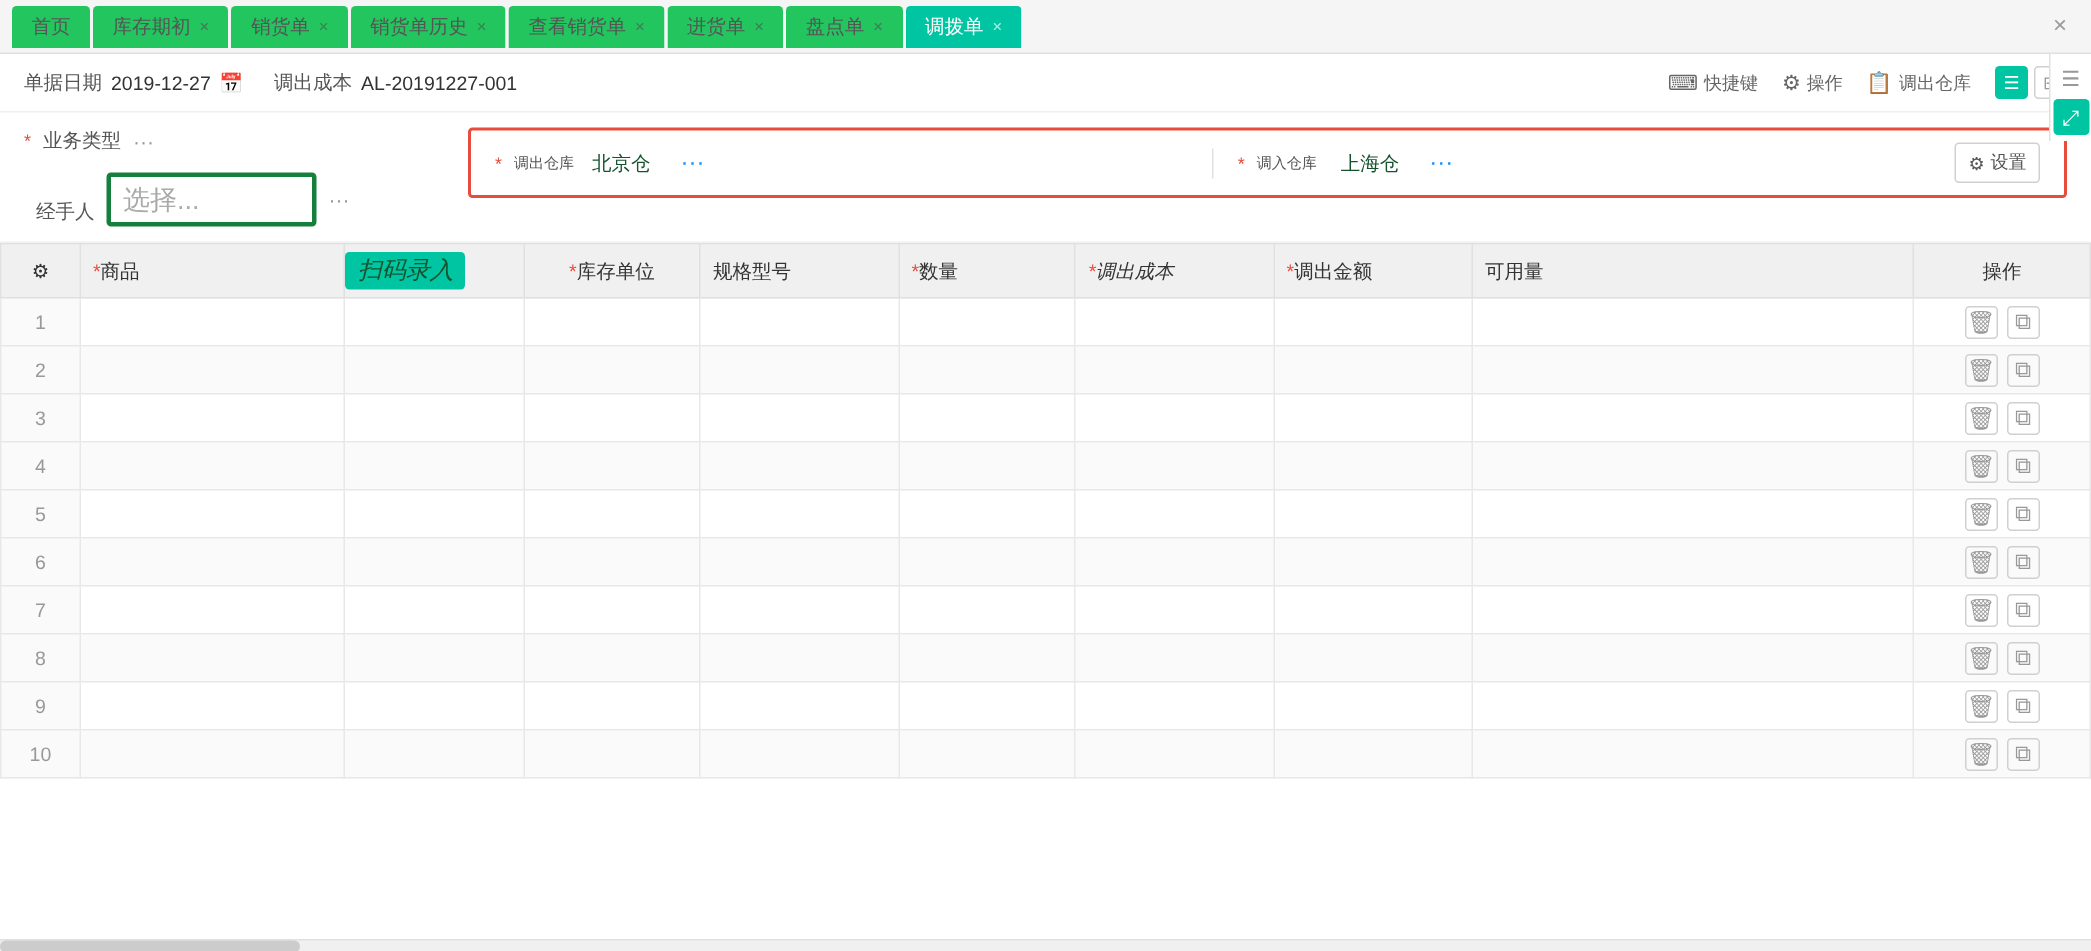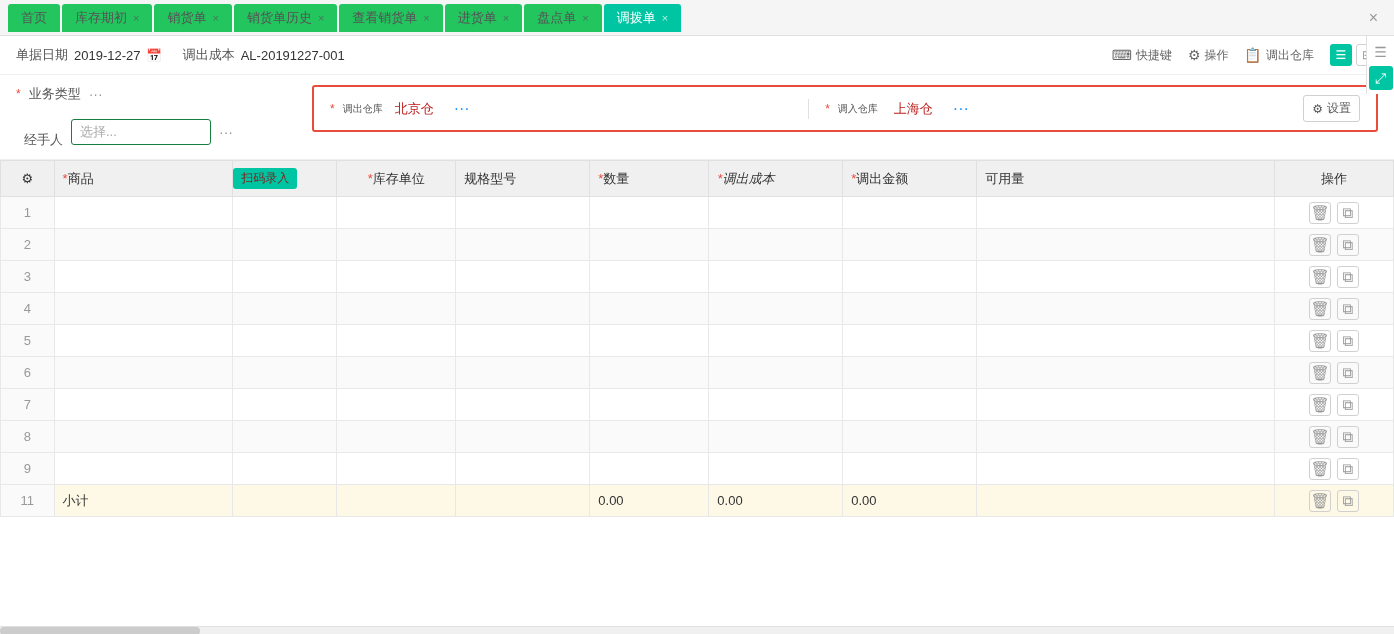--- a/index.html
+++ b/index.html
@@ -94,21 +94,21 @@
       padding: 8px 16px;
       gap: 0;
     }
     .warehouse-field {
       display: flex;
       align-items: center;
       gap: 8px;
       flex: 1;
     }
     .warehouse-field .field-label { color: #555; font-size: 10px; }
-    .warehouse-field .field-value { color: #b91c1c; font-size: 13px; }
+    .warehouse-field .field-value { color: #14532d; font-size: 13px; }
     .warehouse-field .more-btn {
       color: #999;
       cursor: pointer;
       margin-left: auto;
       font-size: 14px;
     }
     .warehouse-divider { width: 1px; background: #e0e0e0; height: 20px; margin: 0 16px; }
 
     .settings-btn {
       display: flex;
@@ -145,24 +145,24 @@
       border: 1px solid #d0d0d0;
       border-radius: 3px;
       padding: 3px 8px;
       min-width: 140px;
       cursor: pointer;
       background: #fff;
       font-size: 13px;
     }
     .field-row .field-select .arrow { margin-left: auto; color: #999; }
     .field-row .field-input {
-      border: 1px solid #15803d;
+      border: 3px solid #15803d;
       border-radius: 3px;
       padding: 3px 8px;
-      font-size: 13px;
+      font-size: 18px;
       color: #999;
       min-width: 140px;
     }
     .field-row .more-btn {
       color: #999;
       cursor: pointer;
       font-size: 14px;
     }
 
     
@@ -226,27 +226,28 @@
       width: 22px;
       height: 22px;
       display: flex;
       align-items: center;
       justify-content: center;
     }
 
     
     .scan-btn {
       background: #00c5a3;
-      color: #7f1d1d;
+      color: #14532d;
       border: none;
       border-radius: 3px;
       padding: 2px 8px;
-      font-size: 12px;
+      font-size: 16px;
       cursor: pointer;
       white-space: nowrap;
+      font-style: italic;
     }
 
     
     .right-sidebar {
       position: fixed;
       right: 0;
       top: 36px;
       width: 28px;
       display: flex;
       flex-direction: column;
@@ -580,29 +581,29 @@
             <td></td>
             <td></td>
             <td></td>
             <td>
       <div class="action-cell">
         <div class="action-icon">🗑</div>
         <div class="action-icon">⧉</div>
       </div>
             </td>
           </tr>
-          <tr class="subtotal-row">
-            <td class="row-num">11</td>
-            <td style="min-width: 120px;">小计</td>
-            <td></td>
-            <td></td>
-            <td></td>
-            <td>0.00</td>
-            <td>0.00</td>
-            <td>0.00</td>
+          <tr>
+            <td class="row-num">10</td>
+            <td style="min-width: 120px;"></td>
+            <td></td>
+            <td></td>
+            <td></td>
+            <td></td>
+            <td></td>
+            <td></td>
             <td></td>
             <td>
       <div class="action-cell">
         <div class="action-icon">🗑</div>
         <div class="action-icon">⧉</div>
       </div>
             </td>
           </tr>
         </tbody>
     </table>

